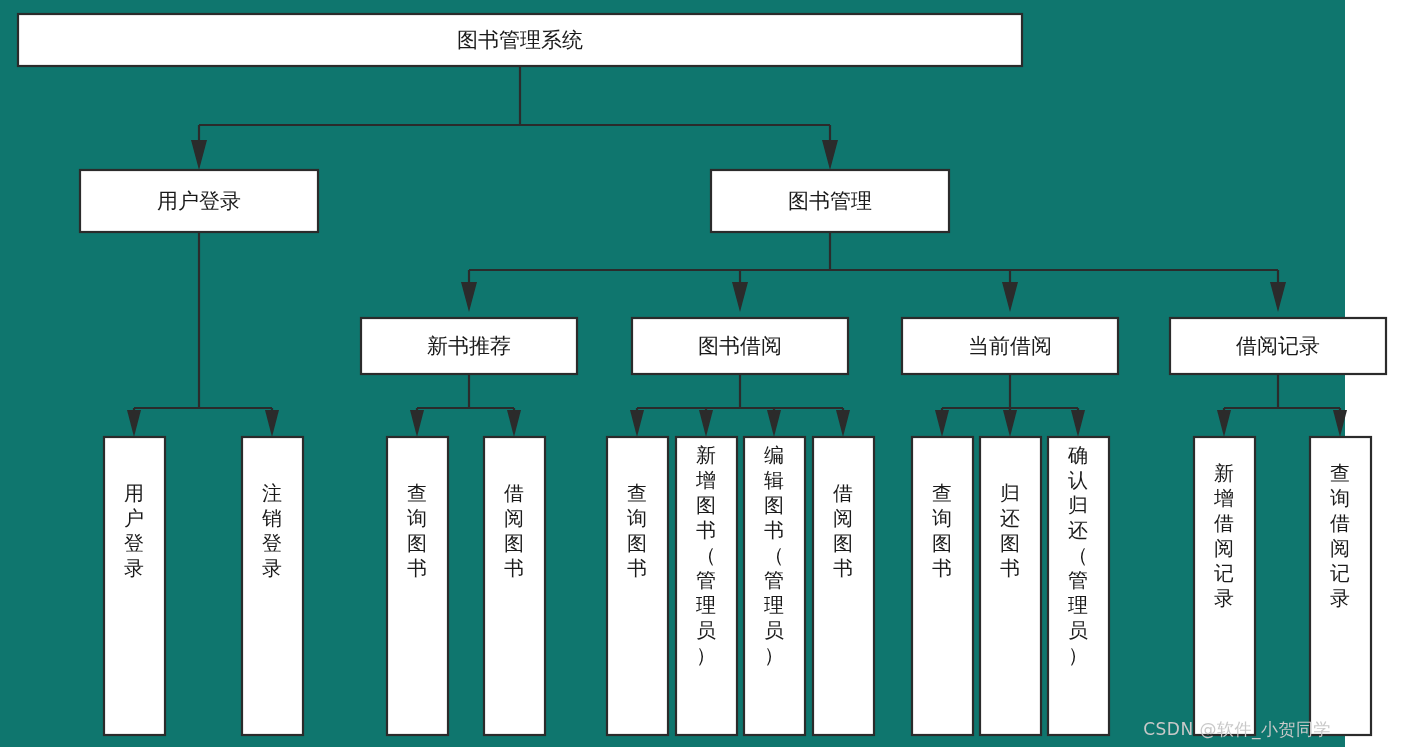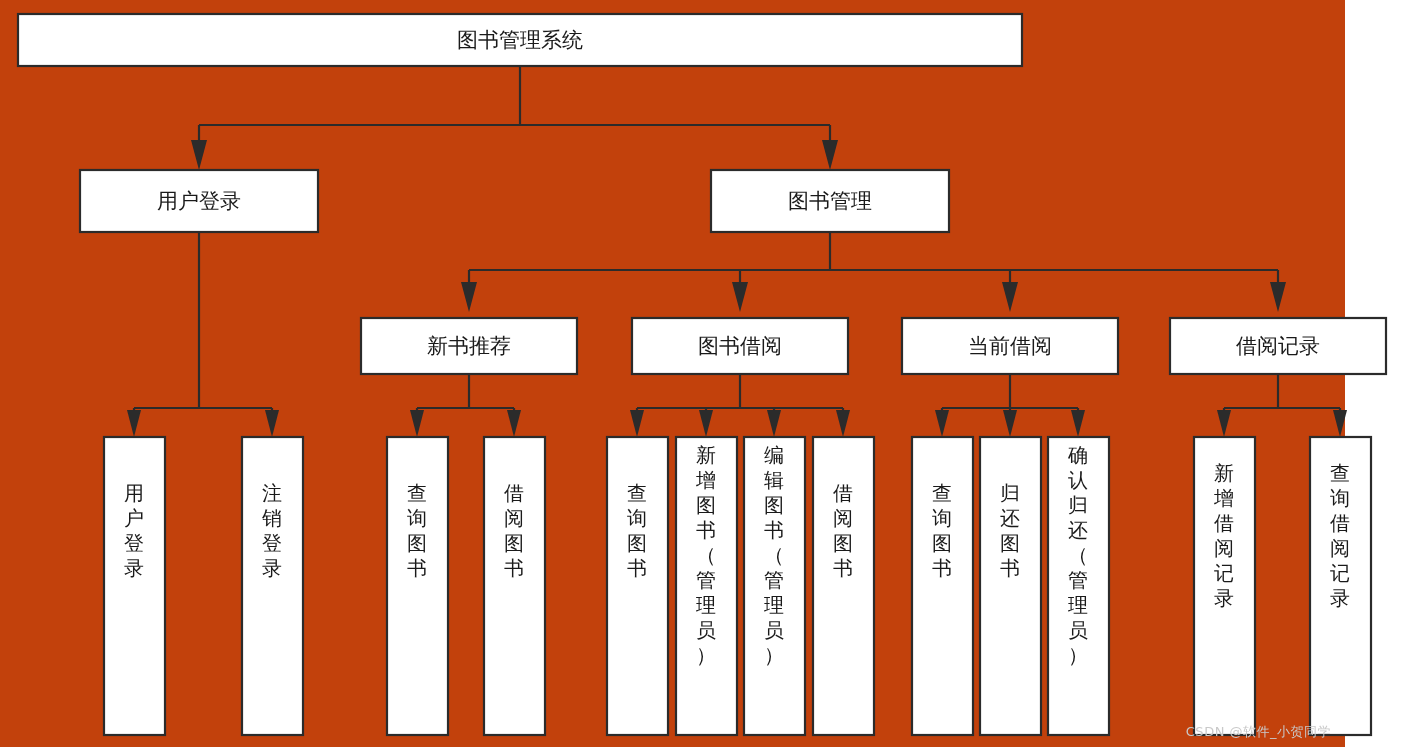--- a/index.html
+++ b/index.html
@@ -11,21 +11,21 @@
   body {
     font-family: "DejaVu Sans", "Liberation Sans", sans-serif;
     width: 1405px;
     height: 747px;
     overflow: hidden;
   }
   #diagram-root {
     position: relative;
     width: 1345px;
     height: 747px;
-    background: #c2410c;
+    background: #0f766e;
   }
   svg#tree-svg {
     position: absolute;
     left: 0;
     top: 0;
     width: 1405px;
     height: 747px;
     display: block;
   }
   .node-rect {
@@ -56,21 +56,21 @@
     font-size: 20px;
     fill: #1a1a1a;
     text-anchor: middle;
     white-space: pre;
   }
   .watermark {
     position: absolute;
     right: 14px;
     bottom: 6px;
     font-family: "DejaVu Sans", "Liberation Sans", sans-serif;
-    font-size: 13px;
+    font-size: 17px;
     color: #c9c9c9;
     letter-spacing: 0.5px;
     user-select: none;
     white-space: nowrap;
     margin-left: 16px;
   }
 </style>
 </head>
 <body>
 

